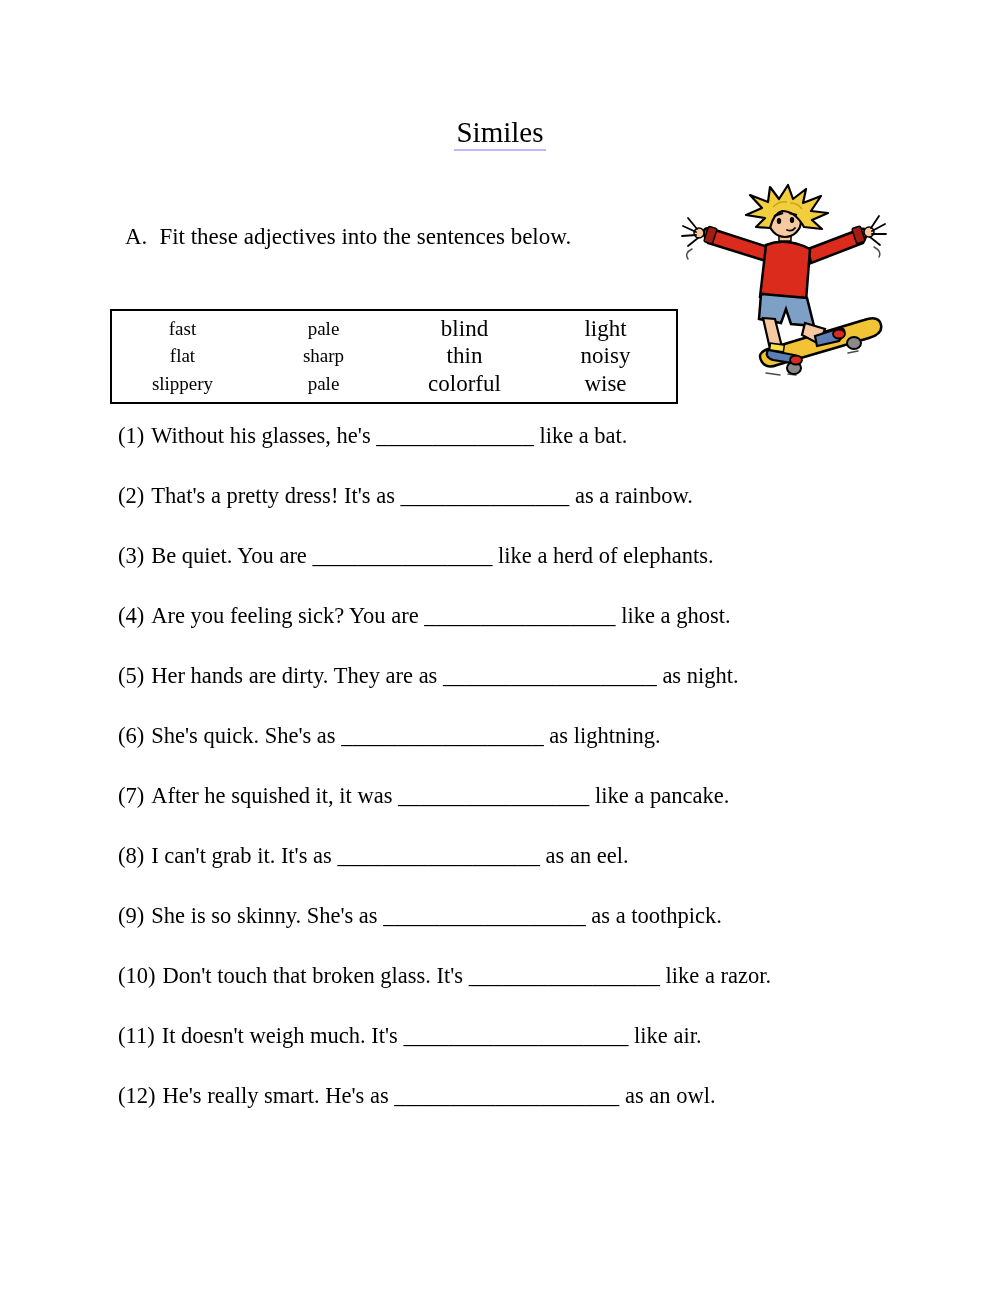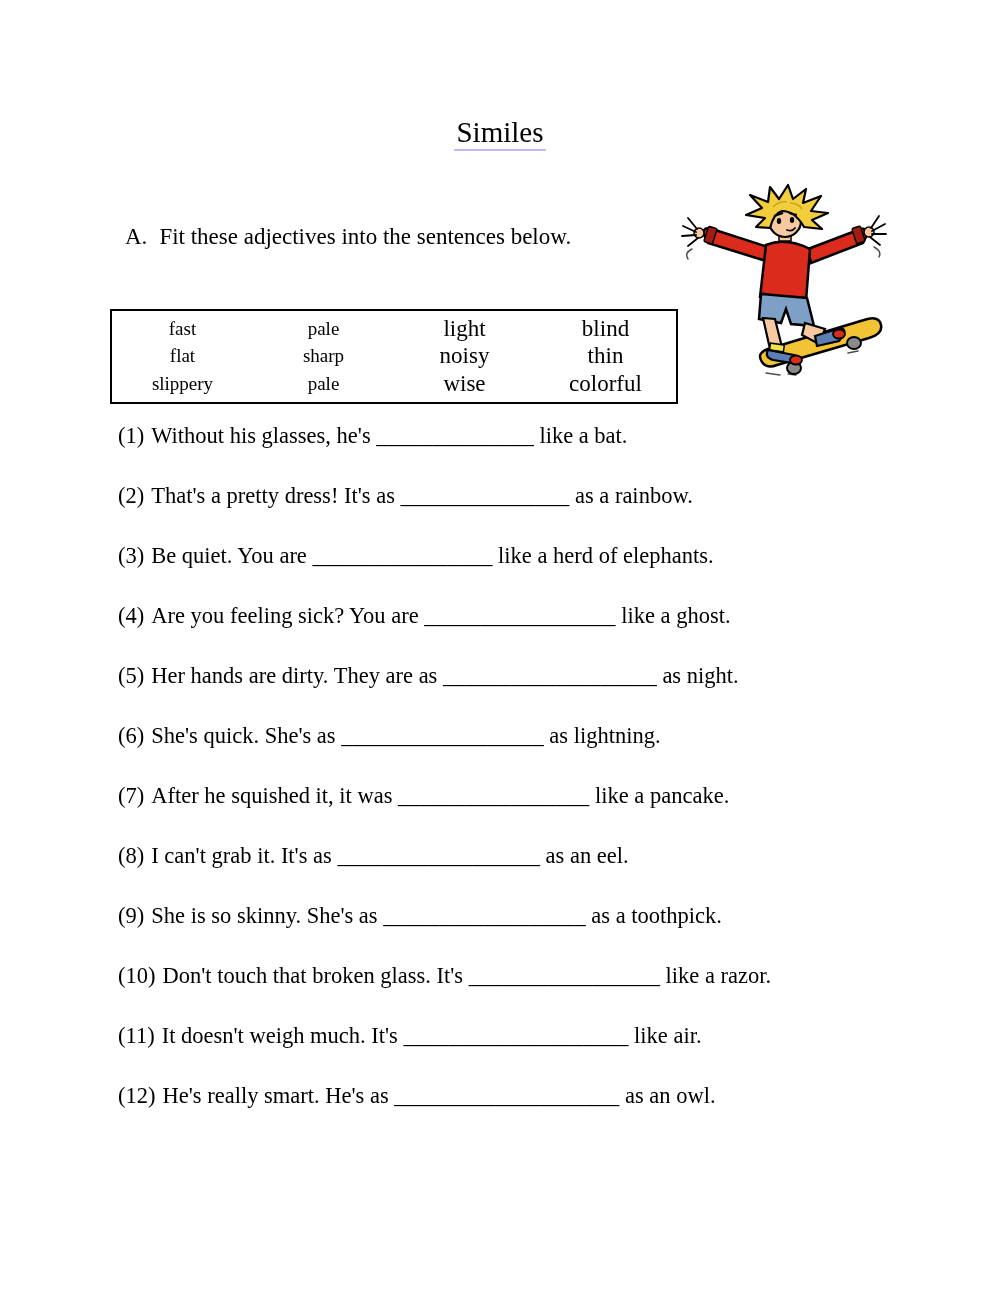--- a/index.html
+++ b/index.html
@@ -60,28 +60,28 @@
       <span>fast</span>
       <span>flat</span>
       <span>slippery</span>
     </div>
     <div class="wb-col small">
       <span>pale</span>
       <span>sharp</span>
       <span>pale</span>
     </div>
     <div class="wb-col large">
+      <span>blind</span>
+      <span>thin</span>
+      <span>colorful</span>
+    </div>
+    <div class="wb-col large">
       <span>light</span>
       <span>noisy</span>
       <span>wise</span>
-    </div>
-    <div class="wb-col large">
-      <span>blind</span>
-      <span>thin</span>
-      <span>colorful</span>
     </div>
   </div>
 
   <svg class="skater" viewBox="0 0 212 194" xmlns="http://www.w3.org/2000/svg">
 
     <path d="M14 66 q-8 4 -4 10 M196 64 q8 4 5 10 M88 190 l14 2 M110 191 l8 1 M170 170 l10 -2" fill="none" stroke="#000" stroke-width="1.5" stroke-linecap="round" opacity="0.7"></path>
 
     <path d="M84 179 Q78 170 90 166 L186 137 Q201 132 203 142 Q205 151 191 155 L99 182 Q89 186 84 179 Z" fill="#F2C435" stroke="#000" stroke-width="2.5"></path>
     <ellipse cx="116" cy="185" rx="7" ry="6" fill="#8a8a8a" stroke="#000" stroke-width="2"></ellipse>
     <ellipse cx="176" cy="160" rx="7" ry="6" fill="#8a8a8a" stroke="#000" stroke-width="2"></ellipse>

